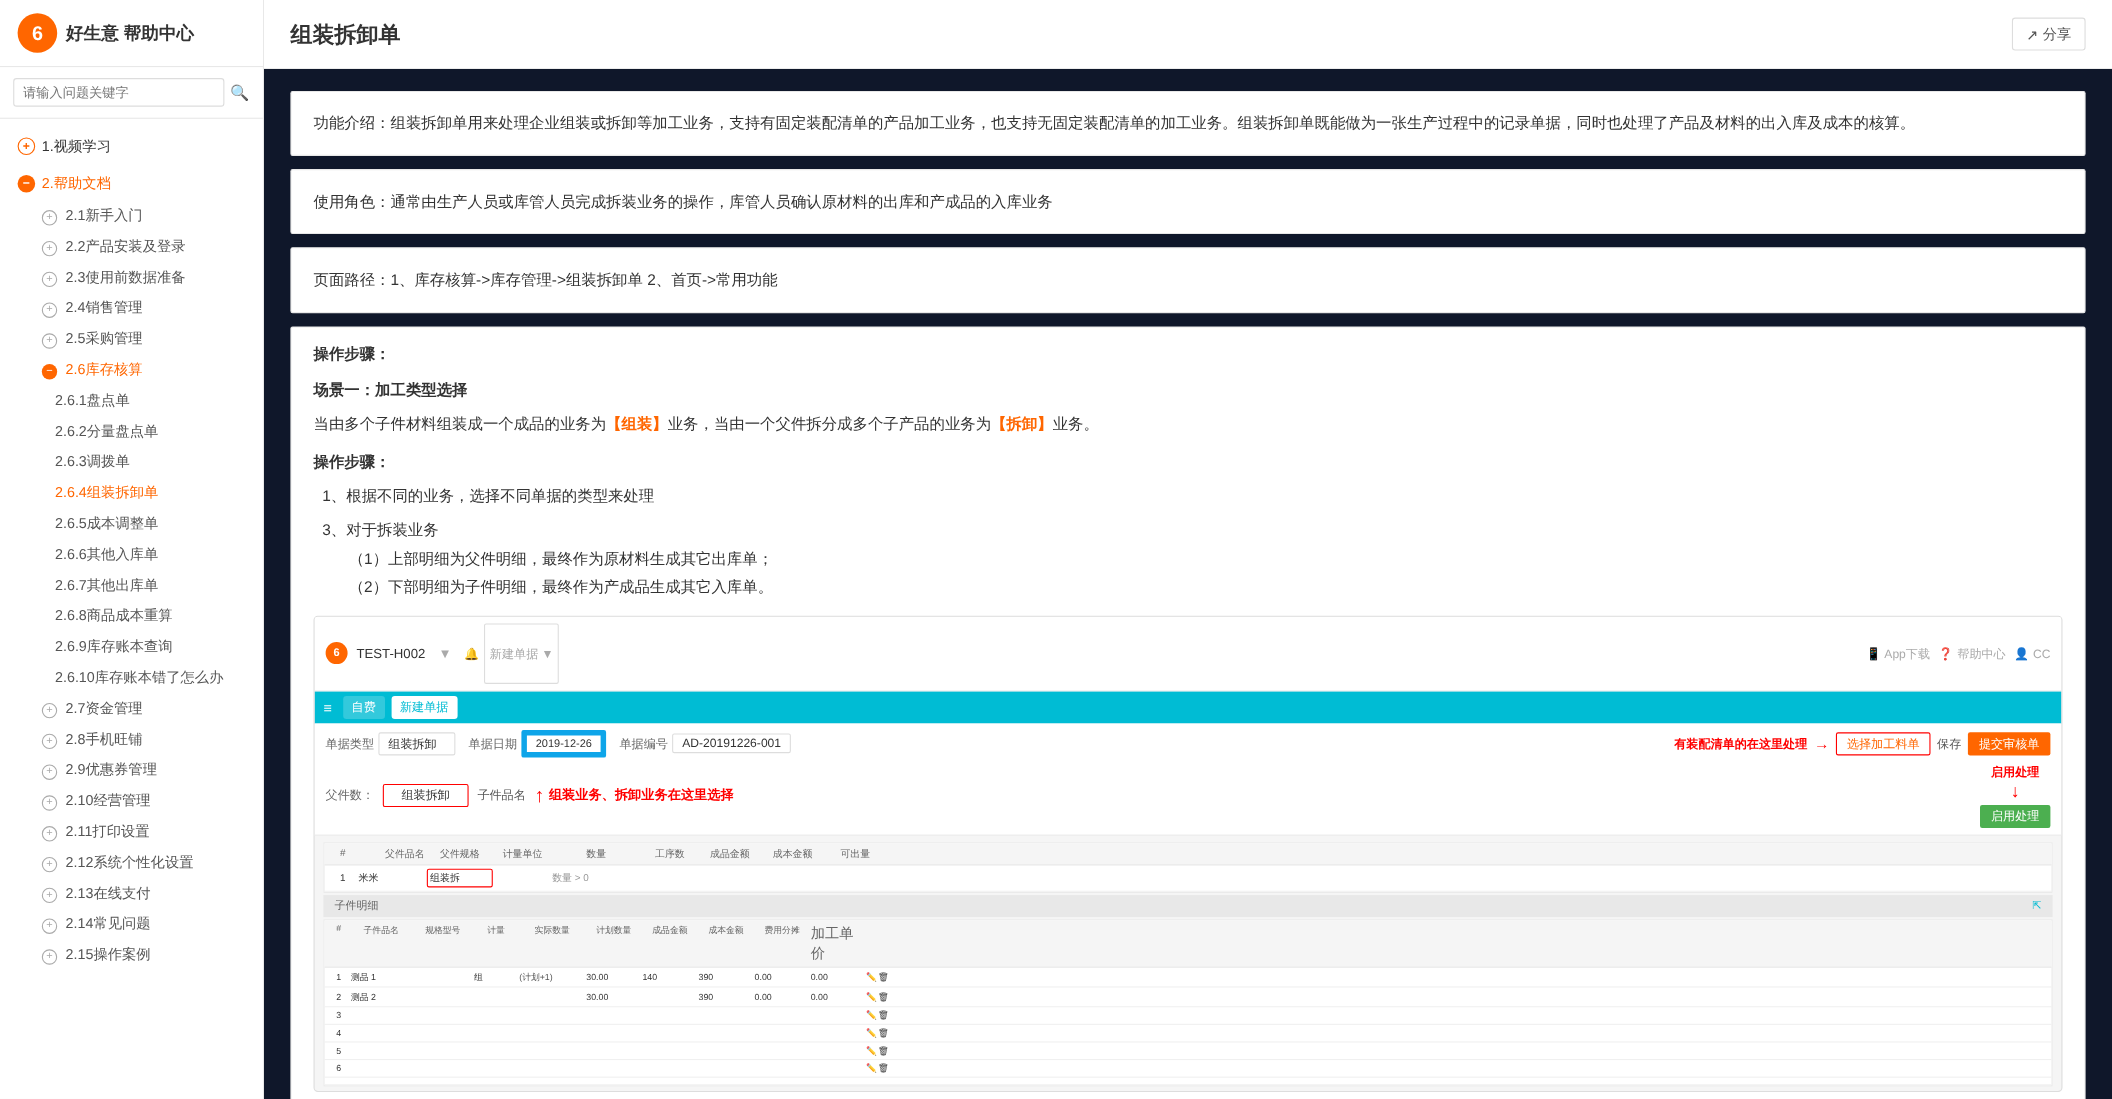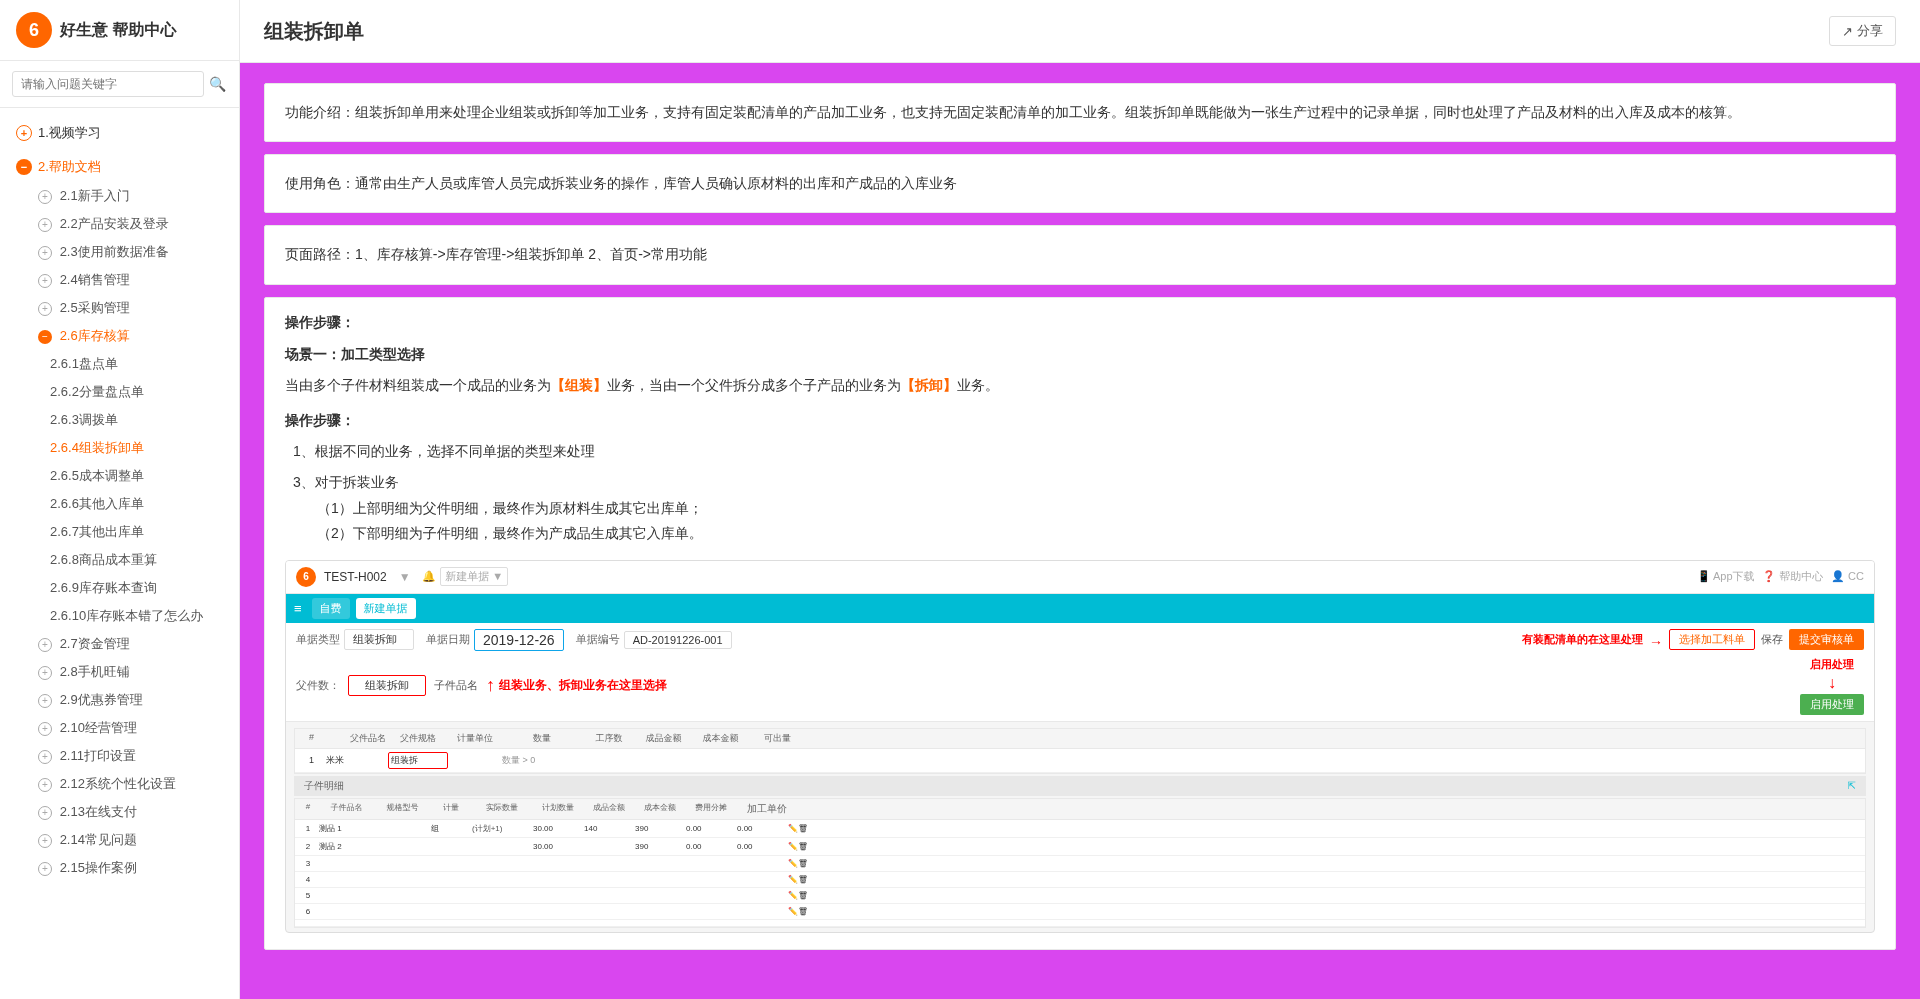--- a/index.html
+++ b/index.html
@@ -162,21 +162,21 @@
       cursor: pointer;
       font-size: 13px;
       color: #555;
       background: #fff;
     }
 
     .content-body {
       flex: 1;
       overflow-y: auto;
       padding: 20px 24px;
-      background: #d946ef;
+      background: #0f172a;
     }
 
     .content-card {
       background: #fff;
       border: 1px solid #e8e8e8;
       padding: 16px 20px;
       margin-bottom: 12px;
       border-radius: 2px;
       line-height: 1.8;
       font-size: 14px;
@@ -475,21 +475,21 @@
       </div>
 
       <div class="screenshot-mockup" style="margin-top:14px;">
 
         <div class="mock-titlebar">
           <div class="mock-logo-sm">6</div>
           <span>TEST-H002</span>
           <span style="color:#aaa;margin:0 4px;">▼</span>
           <div style="display:flex;gap:4px;align-items:center;">
             <span style="color:#f60;font-size:11px;">🔔</span>
-            <span style="color:#aaa;font-size:11px;border:1px solid #ddd;padding:1px 4px;border-radius:2px;">新建单据 ▼</span>
+            <span style="color:#aaa;font-size:11px;border:1px solid #ddd;padding:19px 4px;border-radius:2px;">新建单据 ▼</span>
           </div>
           <div style="margin-left:auto;display:flex;gap:8px;align-items:center;font-size:11px;color:#aaa;">
             <span>📱 App下载</span>
             <span>❓ 帮助中心</span>
             <span>👤 CC</span>
           </div>
         </div>
 
         <div class="mock-nav-bar">
           <span style="color:#fff;font-size:13px;margin-right:4px;">≡</span>
@@ -498,21 +498,21 @@
         </div>
 
         <div style="background:#fff;border-bottom:1px solid #e8e8e8;padding:6px 10px;">
           <div style="display:flex;align-items:center;gap:12px;margin-bottom:6px;flex-wrap:wrap;">
             <div style="display:flex;align-items:center;gap:4px;font-size:11px;">
               <span style="color:#666;">单据类型</span>
               <span style="border:1px solid #ddd;padding:2px 8px;border-radius:2px;min-width:70px;font-size:11px;">组装拆卸</span>
             </div>
             <div style="display:flex;align-items:center;gap:4px;font-size:11px;">
               <span style="color:#666;">单据日期</span>
-              <span style="border:1px solid #0ea5e9;padding:2px 8px;border-radius:2px;font-size:14px;">2019-12-26</span>
+              <span style="border:5px solid #0ea5e9;padding:2px 8px;border-radius:2px;font-size:10px;">2019-12-26</span>
             </div>
             <div style="display:flex;align-items:center;gap:4px;font-size:11px;">
               <span style="color:#666;">单据编号</span>
               <span style="border:1px solid #ddd;padding:2px 8px;border-radius:2px;font-size:11px;">AD-20191226-001</span>
             </div>
 
             <div style="display:flex;align-items:center;gap:6px;margin-left:auto;">
               <span style="color:#f00;font-size:11px;font-weight:bold;">有装配清单的在这里处理</span>
               <span style="color:#f00;font-size:14px;">→</span>
               <span style="border:1.5px solid #f00;border-radius:2px;padding:2px 9px;font-size:11px;color:#f60;">选择加工料单</span>
@@ -576,21 +576,21 @@
             <div style="display:grid;grid-template-columns:20px 55px 55px 40px 60px 50px 50px 50px 50px 50px 25px;background:#f5f5f5;border-bottom:1px solid #e8e8e8;padding:3px 3px;gap:1px;">
               <span style="font-size:8px;color:#666;text-align:center;">#</span>
               <span style="font-size:8px;color:#666;text-align:center;">子件品名</span>
               <span style="font-size:8px;color:#666;text-align:center;">规格型号</span>
               <span style="font-size:8px;color:#666;text-align:center;">计量</span>
               <span style="font-size:8px;color:#666;text-align:center;">实际数量</span>
               <span style="font-size:8px;color:#666;text-align:center;">计划数量</span>
               <span style="font-size:8px;color:#666;text-align:center;">成品金额</span>
               <span style="font-size:8px;color:#666;text-align:center;">成本金额</span>
               <span style="font-size:8px;color:#666;text-align:center;">费用分摊</span>
-              <span style="font-size:10px;color:#666;text-align:right;">加工单价</span>
+              <span style="font-size:13px;color:#666;text-align:left;">加工单价</span>
               <span style="font-size:8px;color:#666;text-align:center;"></span>
             </div>
 
             <div style="display:grid;grid-template-columns:20px 55px 55px 40px 60px 50px 50px 50px 50px 50px 25px;padding:3px 3px;gap:1px;border-bottom:1px solid #f0f0f0;align-items:center;">
               <span style="font-size:8px;text-align:center;">1</span>
               <span style="font-size:8px;">测品 1</span>
               <span style="font-size:8px;"></span>
               <span style="font-size:8px;">组</span>
               <span style="font-size:8px;color:#555;">(计划+1)</span>
               <span style="font-size:8px;">30.00</span>

